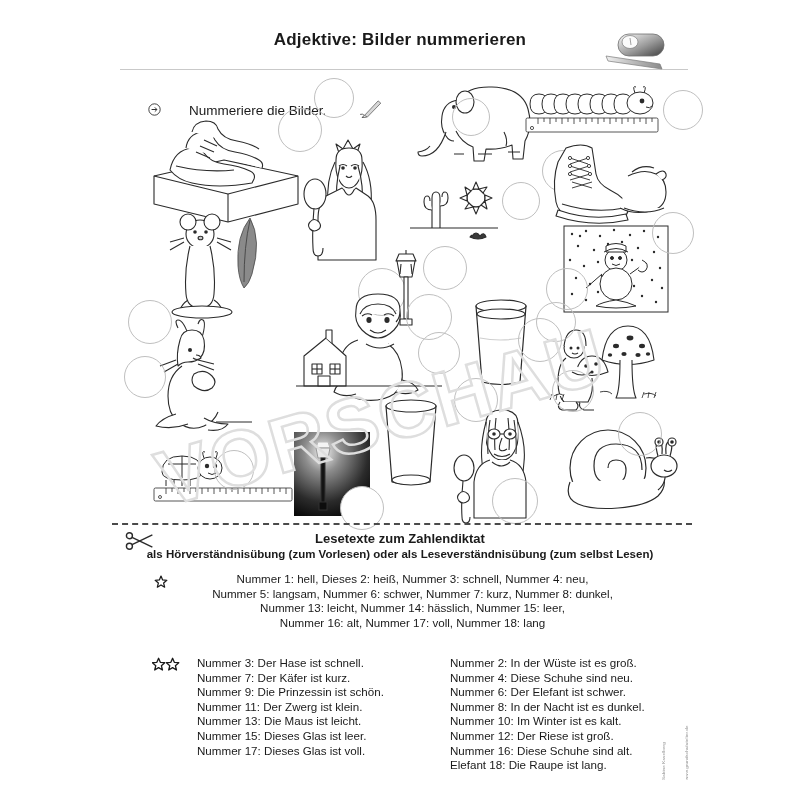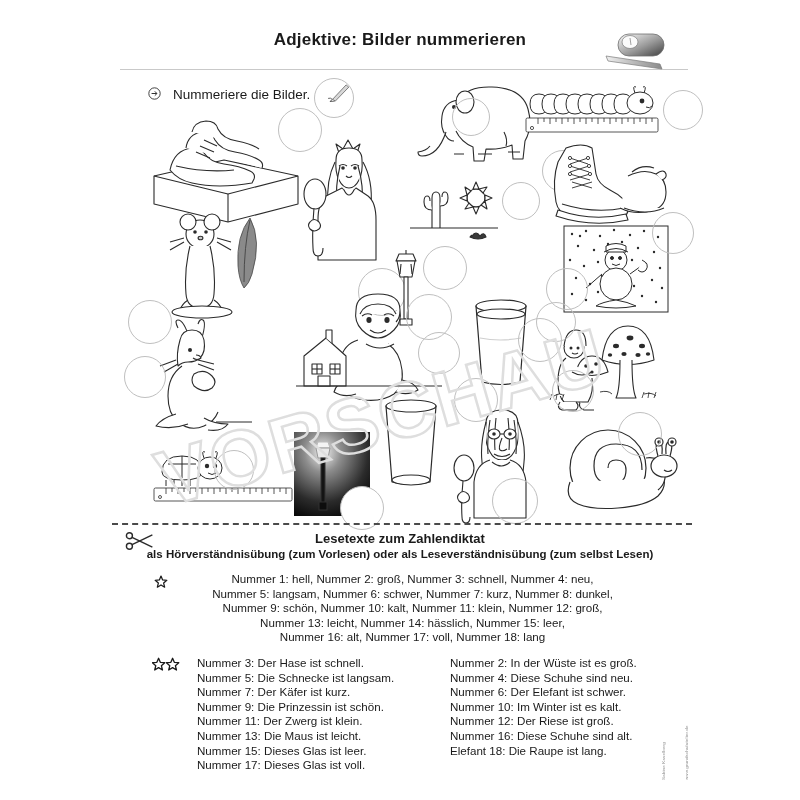--- a/index.html
+++ b/index.html
@@ -20,22 +20,22 @@
     font-size:17px;font-weight:bold;letter-spacing:.2px;
   }
   .rule-top{
     position:absolute;left:120px;right:112px;top:69px;
     height:1px;background:#c9c9c9;
   }
   .mouse-icon{position:absolute;left:600px;top:32px;width:90px;height:40px;}
 
   
   .instruction{
-    position:absolute;left:148px;top:84px;
-    display:flex;align-items:center;gap:12px;
+    position:absolute;left:148px;top:100px;
+    display:flex;align-items:center;gap:28px;
     font-size:13.5px;
   }
   .arrow-circle{display:block;}
   .pencil-icon{display:block;margin-left:4px;}
 
   
   .pics{position:absolute;left:118px;top:78px;width:572px;height:440px;}
   .pic{position:absolute;}
   .pic svg{display:block;overflow:visible;}
   .bubble{
@@ -617,49 +617,48 @@
 
   <div class="sub-title">Lesetexte zum Zahlendiktat</div>
   <div class="sub-sub">als Hörverständnisübung (zum Vorlesen) oder als Leseverständnisübung (zum selbst Lesen)</div>
 
   <div class="star-one">
     <svg viewBox="0 0 18 18" width="14" height="14">
       <path d="M9 1.4 l2.1 5 5.4 .4 -4.1 3.6 1.3 5.3 -4.7-2.9 -4.7 2.9 1.3-5.3 -4.1-3.6 5.4-.4z" fill="none" stroke="#1a1a1a" stroke-width="1.6" stroke-linejoin="round"></path>
     </svg>
   </div>
   <div class="block-one">
-    <div>Nummer 1: hell, Nummer 2: groß, Nummer 3: schnell, Nummer 4: neu,</div>
+    <div>Nummer 1: hell, Dieses 2: heiß, Nummer 3: schnell, Nummer 4: neu,</div>
     <div>Nummer 5: langsam, Nummer 6: schwer, Nummer 7: kurz, Nummer 8: dunkel,</div>
-    <div>Nummer 9: schön, Nummer 10: kalt, Nummer 11: klein, Nummer 12: groß,</div>
     <div>Nummer 13: leicht, Nummer 14: hässlich, Nummer 15: leer,</div>
     <div>Nummer 16: alt, Nummer 17: voll, Nummer 18: lang</div>
   </div>
 
   <div class="star-two">
     <svg viewBox="0 0 34 18" width="28" height="15">
       <path d="M8 1.4 l2.1 5 5.4 .4 -4.1 3.6 1.3 5.3 -4.7-2.9 -4.7 2.9 1.3-5.3 -4.1-3.6 5.4-.4z" fill="none" stroke="#1a1a1a" stroke-width="1.6" stroke-linejoin="round"></path>
       <path d="M25 1.4 l2.1 5 5.4 .4 -4.1 3.6 1.3 5.3 -4.7-2.9 -4.7 2.9 1.3-5.3 -4.1-3.6 5.4-.4z" fill="none" stroke="#1a1a1a" stroke-width="1.6" stroke-linejoin="round"></path>
     </svg>
   </div>
 
   <div class="columns">
     <div class="col left">
       <div>Nummer 3: Der Hase ist schnell.</div>
-      <div>Nummer 5: Die Schnecke ist langsam.</div>
       <div>Nummer 7: Der Käfer ist kurz.</div>
       <div>Nummer 9: Die Prinzessin ist schön.</div>
       <div>Nummer 11: Der Zwerg ist klein.</div>
       <div>Nummer 13: Die Maus ist leicht.</div>
       <div>Nummer 15: Dieses Glas ist leer.</div>
       <div>Nummer 17: Dieses Glas ist voll.</div>
     </div>
     <div class="col right">
       <div>Nummer 2: In der Wüste ist es groß.</div>
       <div>Nummer 4: Diese Schuhe sind neu.</div>
       <div>Nummer 6: Der Elefant ist schwer.</div>
+      <div>Nummer 8: In der Nacht ist es dunkel.</div>
       <div>Nummer 10: Im Winter ist es kalt.</div>
       <div>Nummer 12: Der Riese ist groß.</div>
       <div>Nummer 16: Diese Schuhe sind alt.</div>
       <div>Elefant 18: Die Raupe ist lang.</div>
     </div>
   </div>
 
   <div class="credit">
     <span>www.grundschulatelier.de</span>
     <span>Sabine Kaselberg</span>

